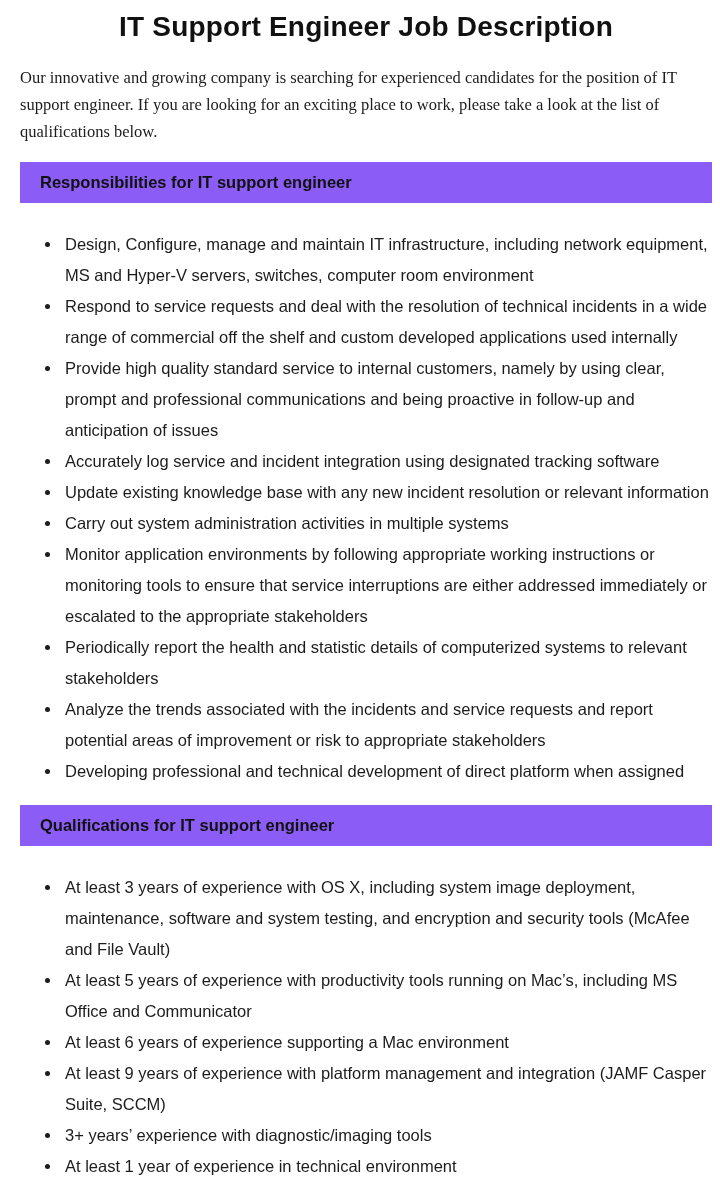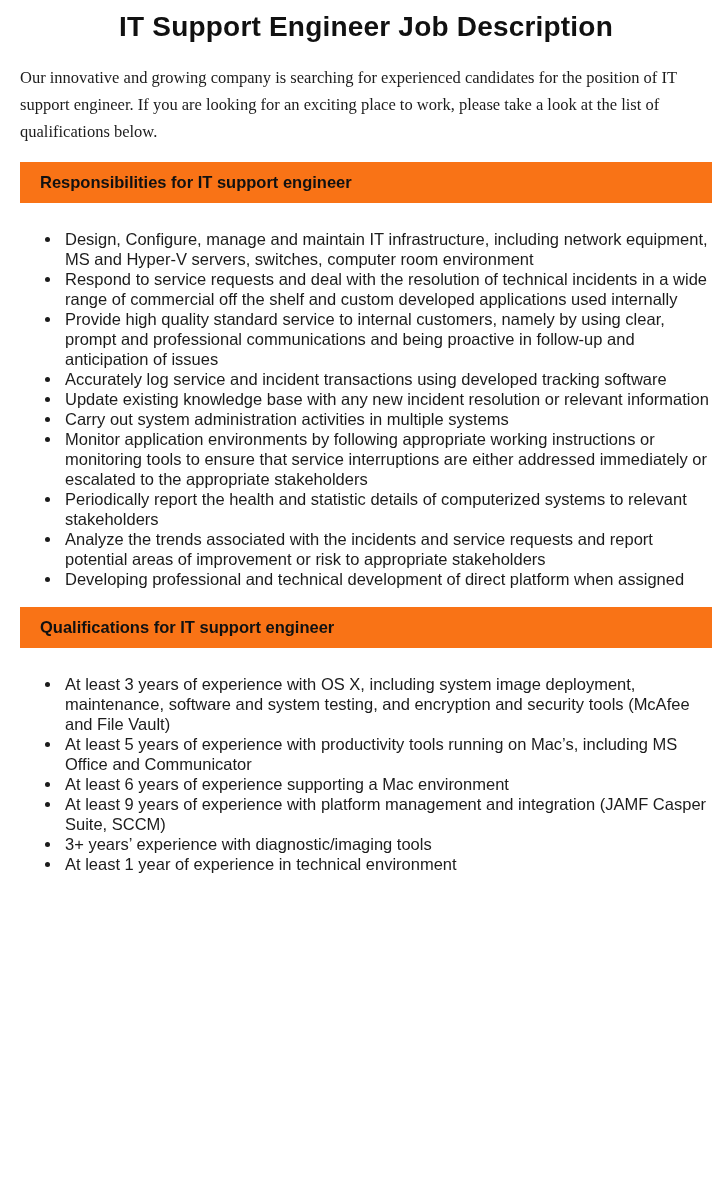--- a/index.html
+++ b/index.html
@@ -22,34 +22,34 @@
     letter-spacing: 0.2px;
     color: #111111;
   }
   .intro {
     font-size: 16.5px;
     line-height: 27px;
     margin-bottom: 17px;
     font-family: Liberation Serif, serif;
   }
   .section-heading {
-    background: #f97316;
+    background: #8b5cf6;
     font-size: 16.5px;
     line-height: 20px;
     font-weight: 700;
     padding: 10px 20px 11px 20px;
     margin-bottom: 22px;
     color: #111111;
   }
   ul.bullet-list {
     list-style: disc;
     padding-left: 42px;
     margin-bottom: 18px;
     font-size: 16.5px;
-    line-height: 20px;
+    line-height: 31px;
     margin-top: 26px;
   }
   ul.bullet-list li {
     padding-left: 3px;
   }
   section { display: block; }
 </style>
 </head>
 <body>
 
@@ -58,21 +58,21 @@
   <h1 class="doc-title">IT Support Engineer Job Description</h1>
 
   <p class="intro">Our innovative and growing company is searching for experienced candidates for the position of IT support engineer. If you are looking for an exciting place to work, please take a look at the list of qualifications below.</p>
 
   <section>
     <div class="section-heading">Responsibilities for IT support engineer</div>
     <ul class="bullet-list">
       <li>Design, Configure, manage and maintain IT infrastructure, including network equipment, MS and Hyper-V servers, switches, computer room environment</li>
       <li>Respond to service requests and deal with the resolution of technical incidents in a wide range of commercial off the shelf and custom developed applications used internally</li>
       <li>Provide high quality standard service to internal customers, namely by using clear, prompt and professional communications and being proactive in follow-up and anticipation of issues</li>
-      <li>Accurately log service and incident transactions using developed tracking software</li>
+      <li>Accurately log service and incident integration using designated tracking software</li>
       <li>Update existing knowledge base with any new incident resolution or relevant information</li>
       <li>Carry out system administration activities in multiple systems</li>
       <li>Monitor application environments by following appropriate working instructions or monitoring tools to ensure that service interruptions are either addressed immediately or escalated to the appropriate stakeholders</li>
       <li>Periodically report the health and statistic details of computerized systems to relevant stakeholders</li>
       <li>Analyze the trends associated with the incidents and service requests and report potential areas of improvement or risk to appropriate stakeholders</li>
       <li>Developing professional and technical development of direct platform when assigned</li>
     </ul>
   </section>
 
   <section>

